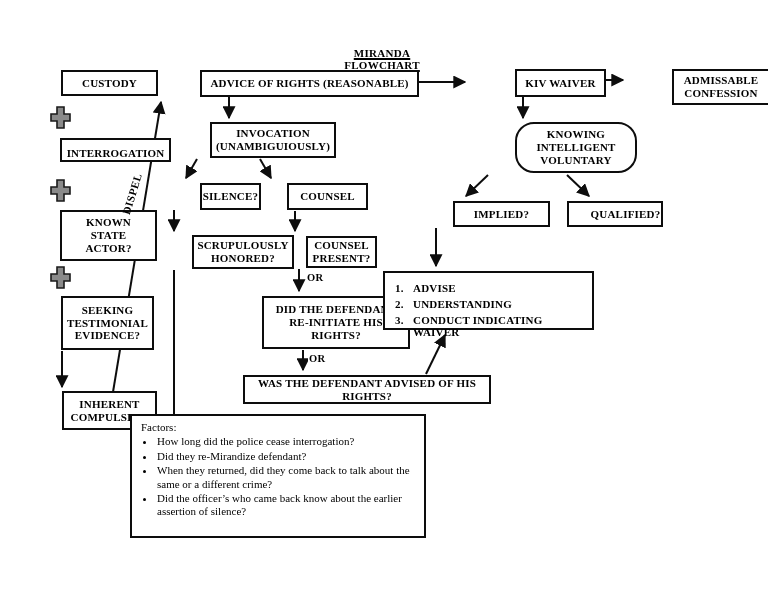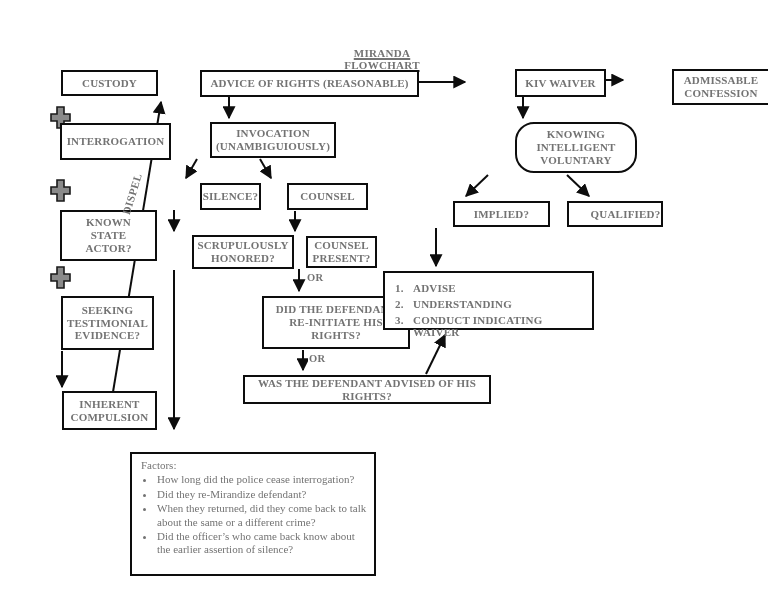--- a/index.html
+++ b/index.html
@@ -1,18 +1,18 @@
 <!DOCTYPE html>
 <html><head>
 <meta charset="utf-8">
 <style>
   html,body{margin:0;padding:0;background:#ffffff;}
   .canvas{
     position:relative;width:768px;height:594px;background:#ffffff;overflow:hidden;
-    font-family:"Liberation Serif","DejaVu Serif",serif;color:#737373;
+    font-family:"Liberation Serif","DejaVu Serif",serif;color:#000000;
   }
   .edges{position:absolute;left:0;top:0;z-index:1;}
   .node{
     position:absolute;z-index:2;background:#ffffff;border:2.5px solid #0d0d0d;
     display:flex;align-items:center;justify-content:center;text-align:center;
     font-weight:bold;font-size:11px;line-height:1.18;letter-spacing:.2px;
     box-sizing:border-box;
     margin-left:44px;
   }
   .node .lbl{white-space:pre-line;}
@@ -91,21 +91,21 @@
   <div class="node" style="left:156px;top:70px;width:219px;height:27px;">
       <span class="lbl">ADVICE OF RIGHTS (REASONABLE)</span>
     </div>
   <div class="node" style="left:471px;top:69px;width:91px;height:28px;">
       <span class="lbl">KIV WAIVER</span>
     </div>
   <div class="node" style="left:628px;top:69px;width:98px;height:36px;">
       <span class="lbl">ADMISSABLE
 CONFESSION</span>
     </div>
-  <div class="node" style="left:16px;top:123px;width:111px;height:37px;">
+  <div class="node" style="left:16px;top:138px;width:111px;height:24px;align-items:flex-end;">
       <span class="lbl">INTERROGATION</span>
     </div>
   <div class="node" style="left:16px;top:210px;width:97px;height:51px;">
       <span class="lbl">KNOWN
 STATE
 ACTOR?</span>
     </div>
   <div class="node" style="left:17px;top:296px;width:93px;height:54px;">
       <span class="lbl">SEEKING
 TESTIMONIAL
@@ -164,21 +164,21 @@
         <span class="req-num">2.</span>
         <span>UNDERSTANDING</span>
       </div>
       <div class="req-row">
         <span class="req-num">3.</span>
         <span>CONDUCT INDICATING WAIVER</span>
       </div>
     </div>
   </div>
 
-  <div class="factors-box" style="left:130px;top:452px;width:246px;height:124px;">
+  <div class="factors-box" style="left:130px;top:414px;width:296px;height:124px;">
     <div>Factors:</div>
     <ul>
       <li>How long did the police cease interrogation?</li>
       <li>Did they re-Mirandize defendant?</li>
       <li>When they returned, did they come back to talk about the same or a different crime?</li>
       <li>Did the officer’s who came back know about the earlier assertion of silence?</li>
     </ul>
   </div>
 
   <div class="conn-label" style="left:306px;top:272px;">OR</div>

